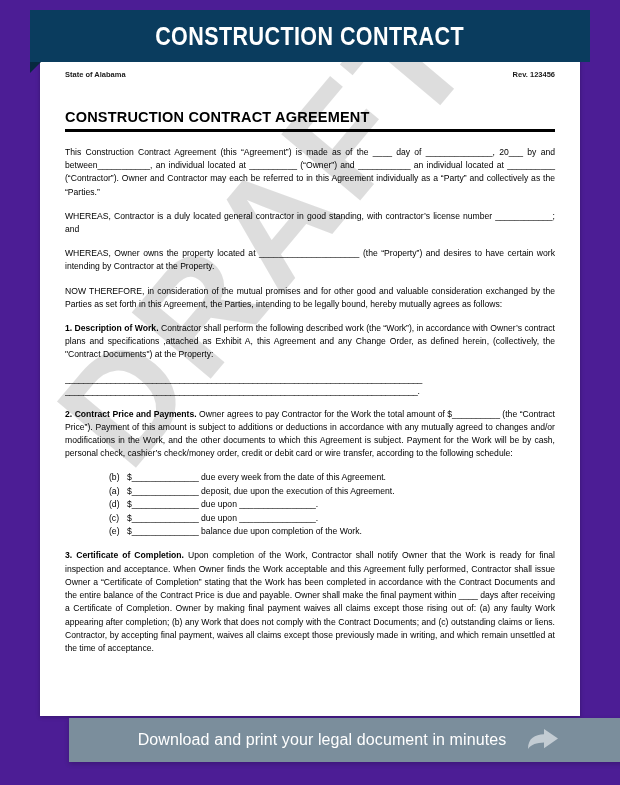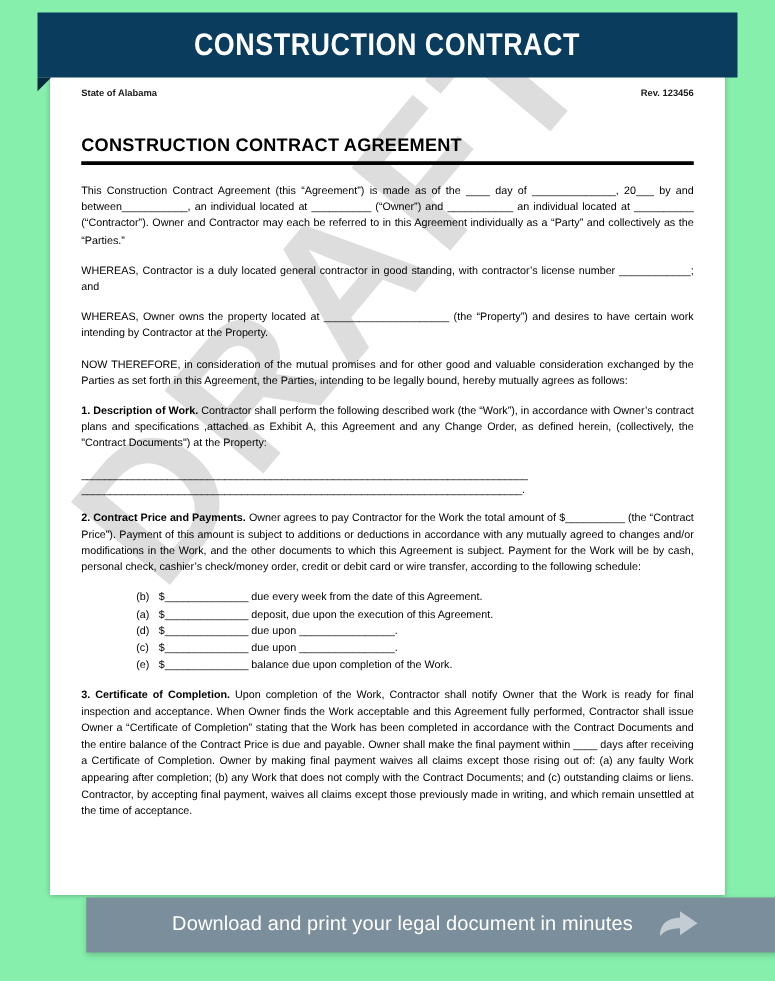--- a/index.html
+++ b/index.html
@@ -12,21 +12,21 @@
     height: 785px;
     background: #ffffff;
     font-family: "Liberation Sans", sans-serif;
     overflow: hidden;
   }
 
   .page {
     position: relative;
     width: 620px;
     height: 785px;
-    background: #86efac;
+    background: #4c1d95;
   }
 
   
   .banner {
     position: absolute;
     left: 30px;
     top: 10px;
     width: 560px;
     height: 52px;
     background: #0a3c5e;

